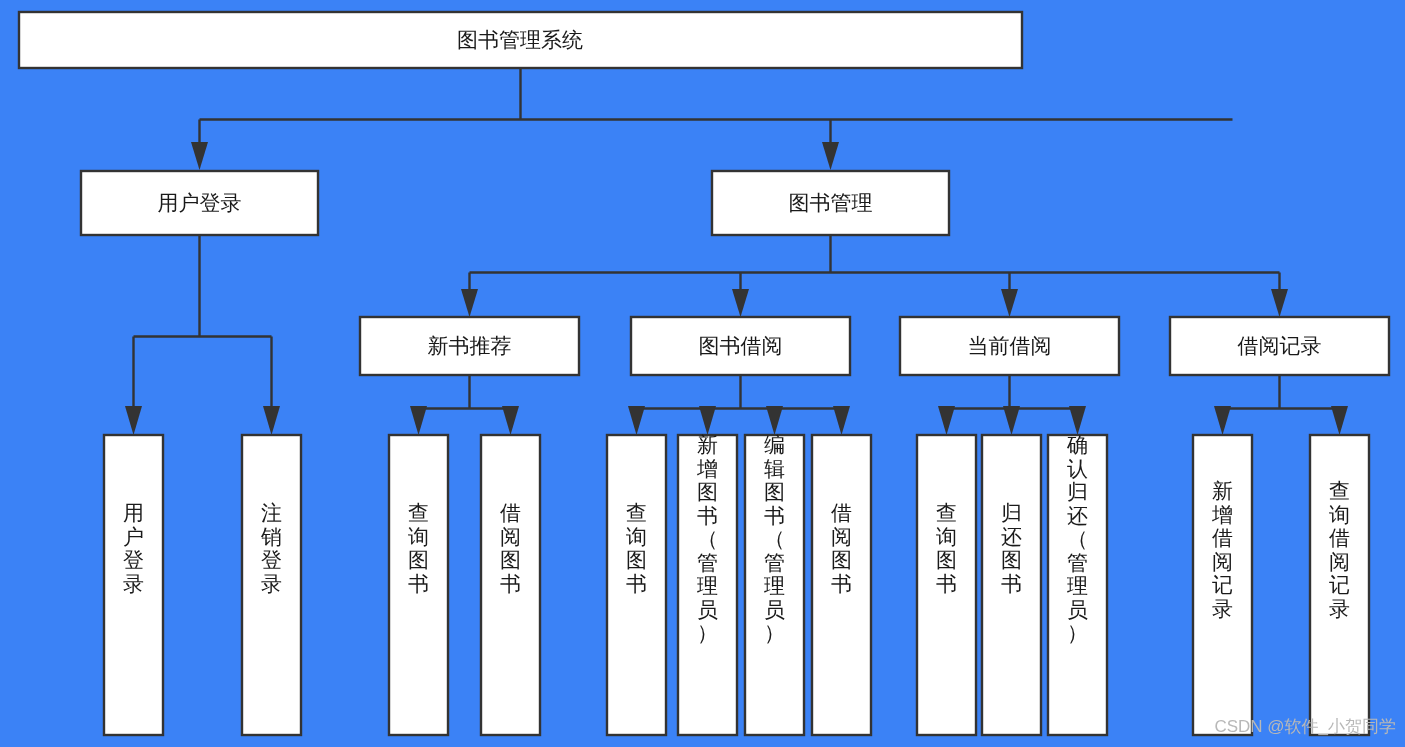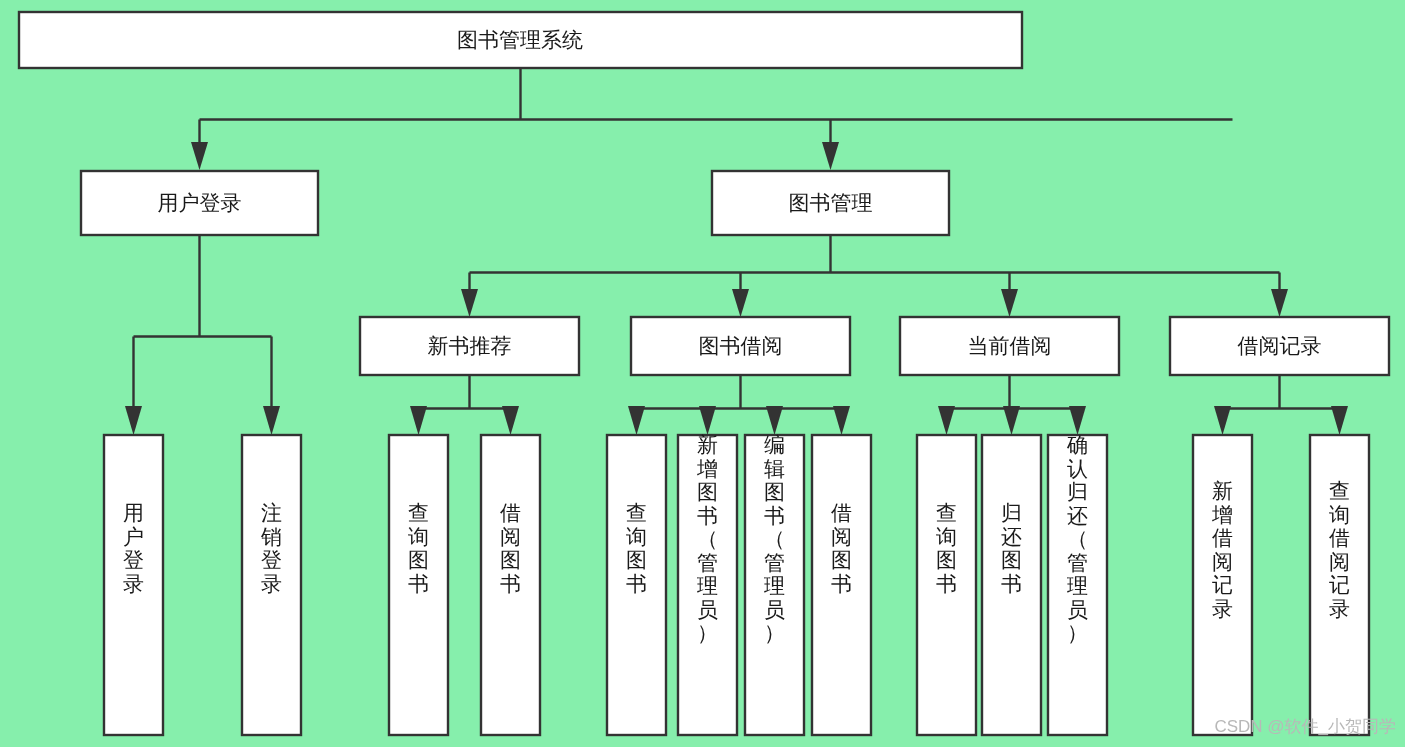--- a/index.html
+++ b/index.html
@@ -8,21 +8,21 @@
     padding: 0;
     background: #ffffff;
   }
   body {
     font-family: "Liberation Sans", "DejaVu Sans", sans-serif;
   }
   #diagram-root {
     position: relative;
     width: 1405px;
     height: 747px;
-    background: #86efac;
+    background: #3b82f6;
     overflow: hidden;
   }
   svg#flowchart {
     display: block;
     width: 1405px;
     height: 747px;
   }
   .node-box {
     fill: #ffffff;
     stroke: #333333;

